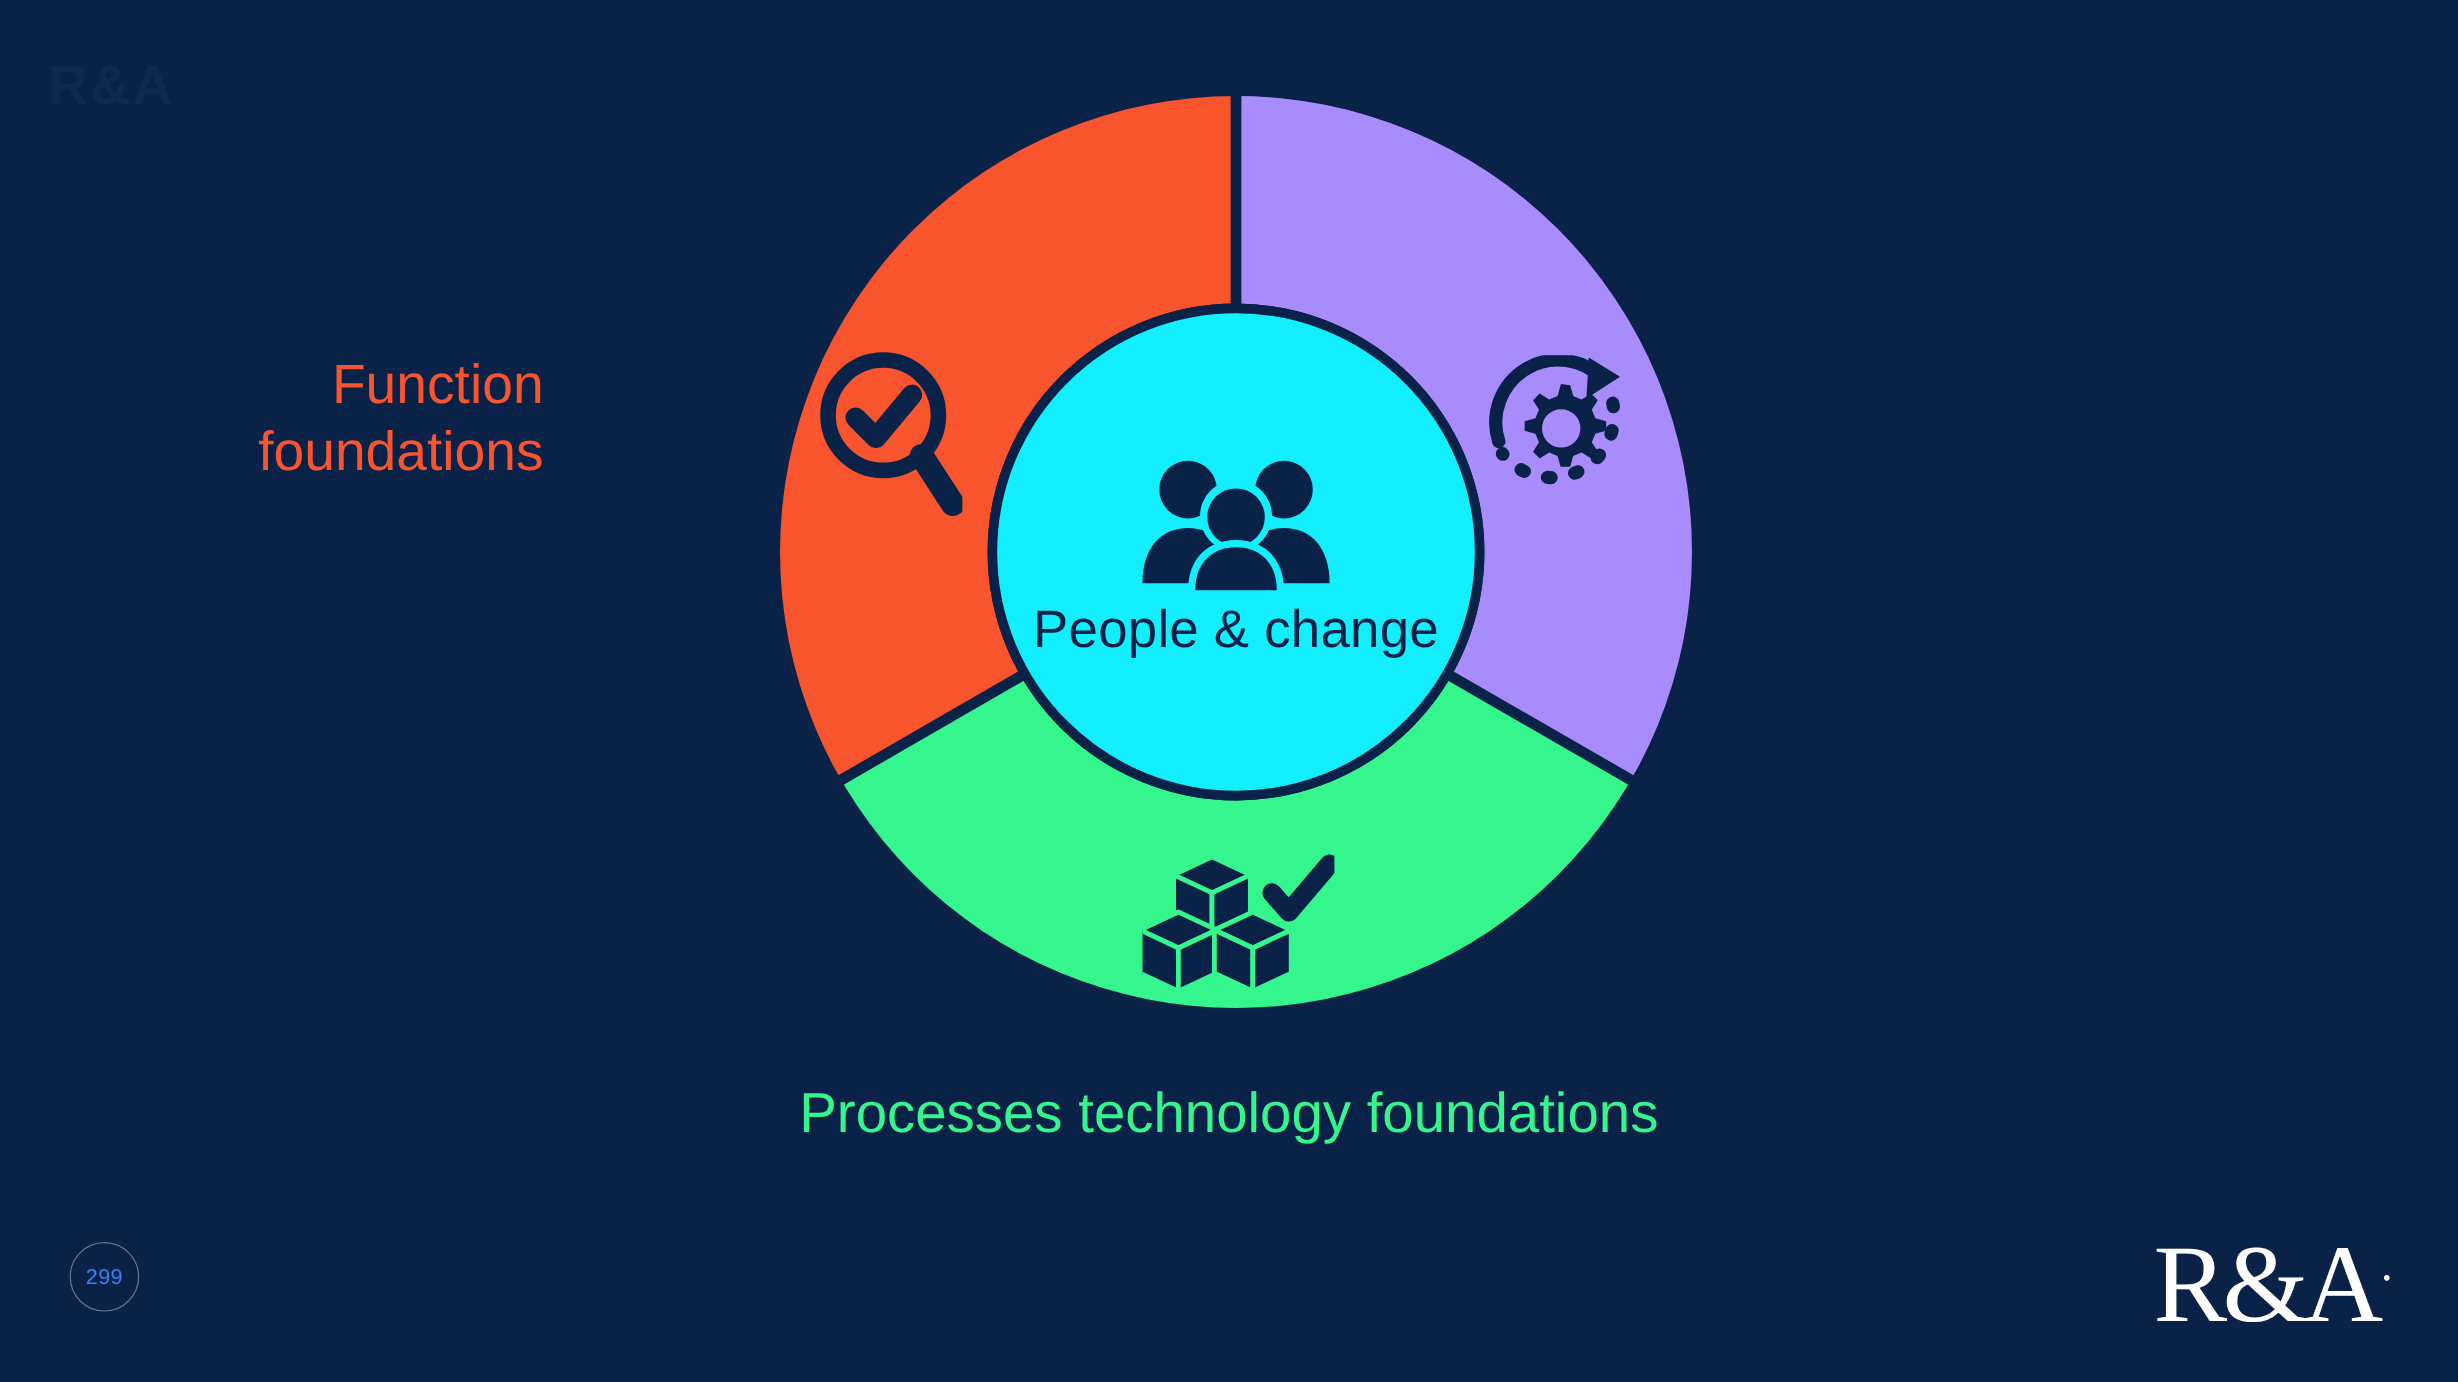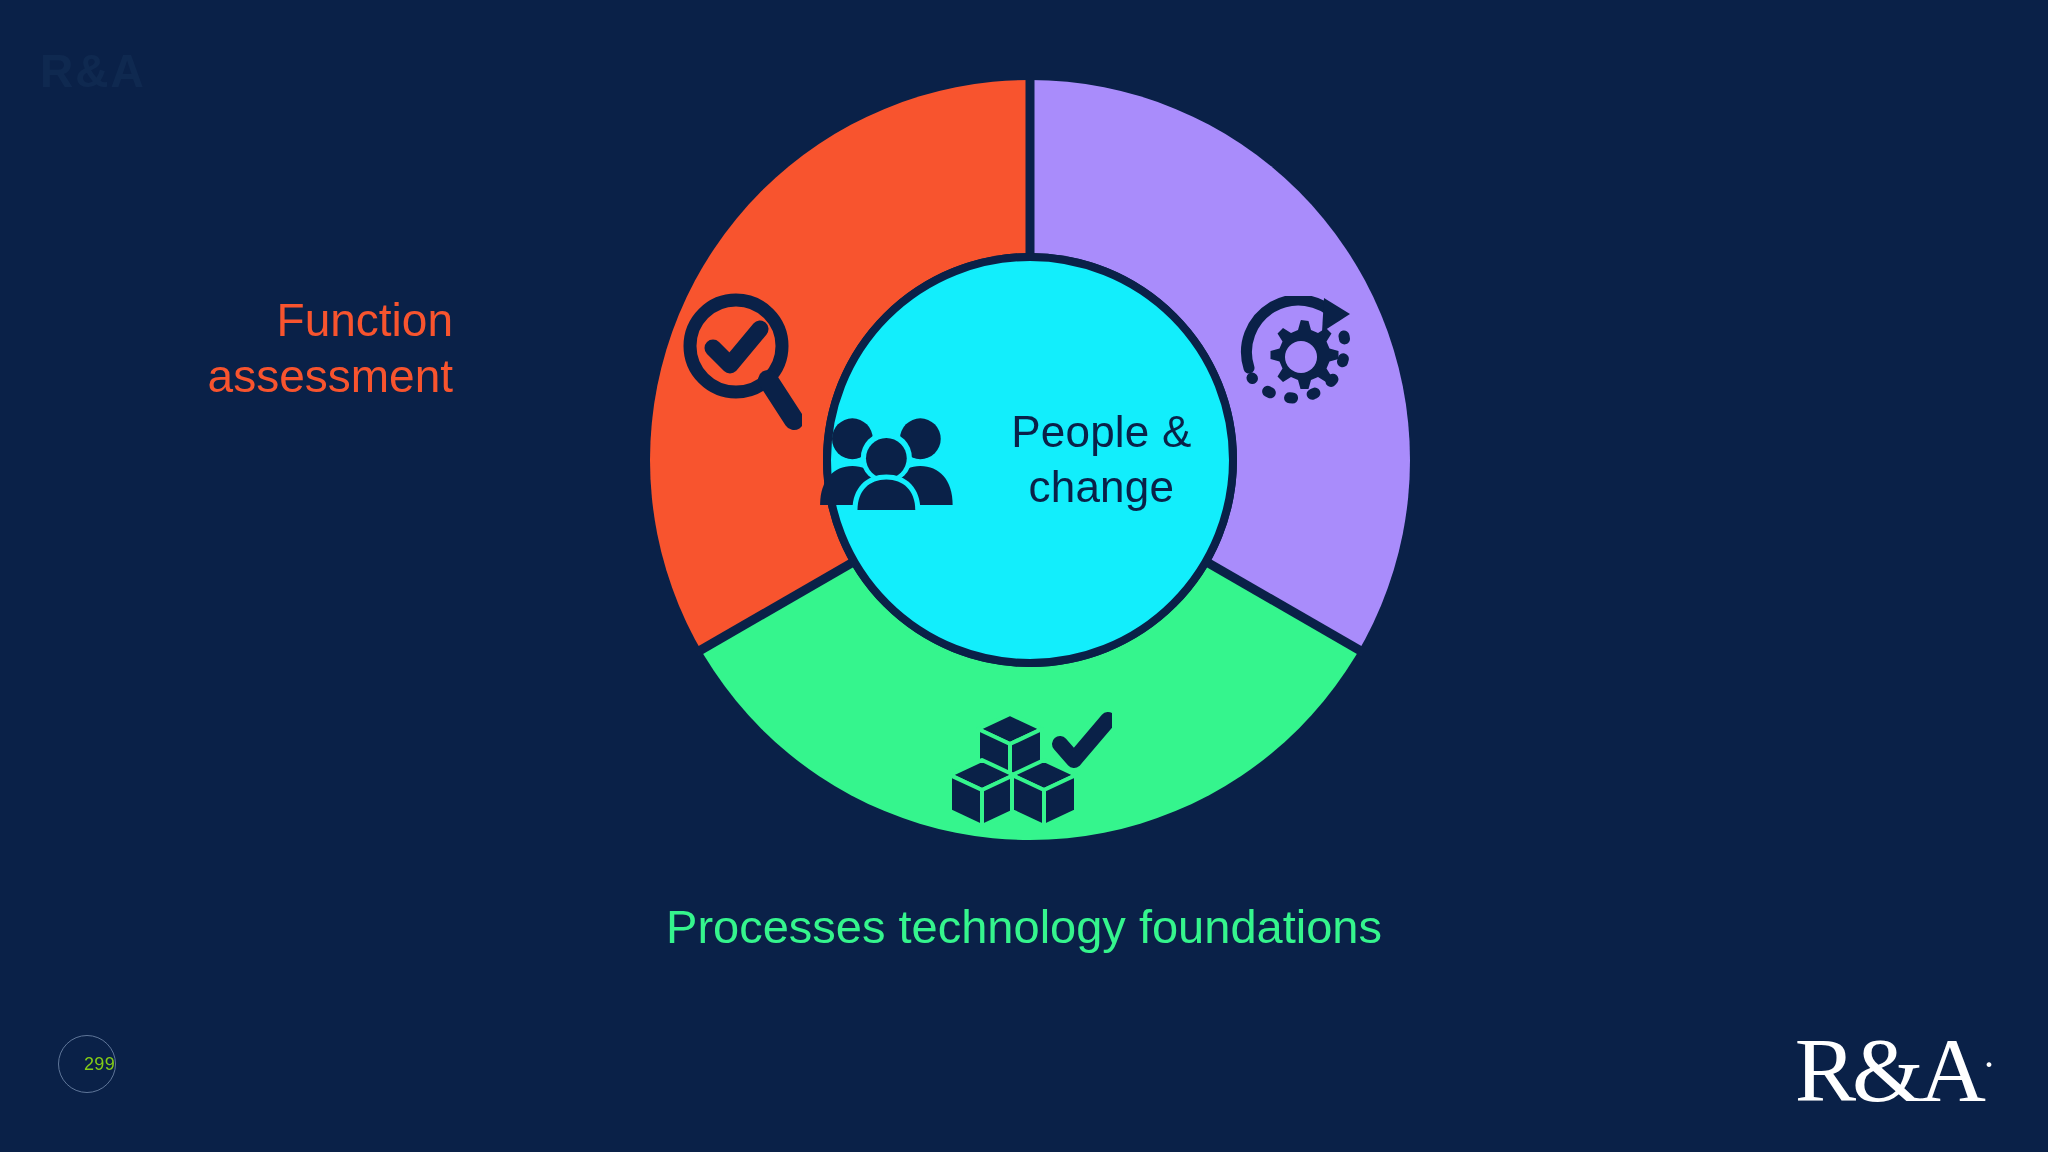--- a/index.html
+++ b/index.html
@@ -49,21 +49,21 @@
 
   
   .center-content {
     position: absolute;
     left: 50%;
     top: 50%;
     transform: translate(-50%, -50%);
     width: 430px;
     height: 430px;
     display: flex;
-    flex-direction: row;
+    flex-direction: column;
     align-items: center;
     justify-content: center;
     pointer-events: none;
   }
   .center-icon {
     width: 168px;
     height: 118px;
     margin-top: 6px;
     margin-bottom: 6px;
   }
@@ -117,22 +117,22 @@
   .page-badge {
     position: absolute;
     left: 58px;
     top: 1035px;
     width: 58px;
     height: 58px;
     border-radius: 50%;
     border: 1.5px solid #5f7699;
     display: flex;
     align-items: center;
-    justify-content: flex-end;
-    color: #84cc16;
+    justify-content: center;
+    color: #3b82f6;
     font-size: 18px;
     letter-spacing: 0.3px;
   }
 
   
   .brand-logo {
     position: absolute;
     right: 54px;
     bottom: 36px;
     color: #ffffff;
@@ -243,21 +243,21 @@
 
         <polygon points="92,50 124,65 92,80 60,65"></polygon>
         <polygon points="60,65 92,80 92,116 60,101"></polygon>
         <polygon points="124,65 124,101 92,116 92,80"></polygon>
       </g>
       <polyline points="108,34 122,50 156,10" fill="none" stroke="#0a2148" stroke-width="16" stroke-linecap="round" stroke-linejoin="round"></polyline>
     </svg>
   </div>
 
   <div class="label" id="label-function">Function
-assessment</div>
+foundations</div>
 
 
   <div class="label" id="label-technology">Processes technology foundations</div>
 
   <div class="page-badge">
     <span>299</span>
   </div>
 
   <div class="brand-logo">
     <span>R&amp;A</span><span class="dot">.</span>

